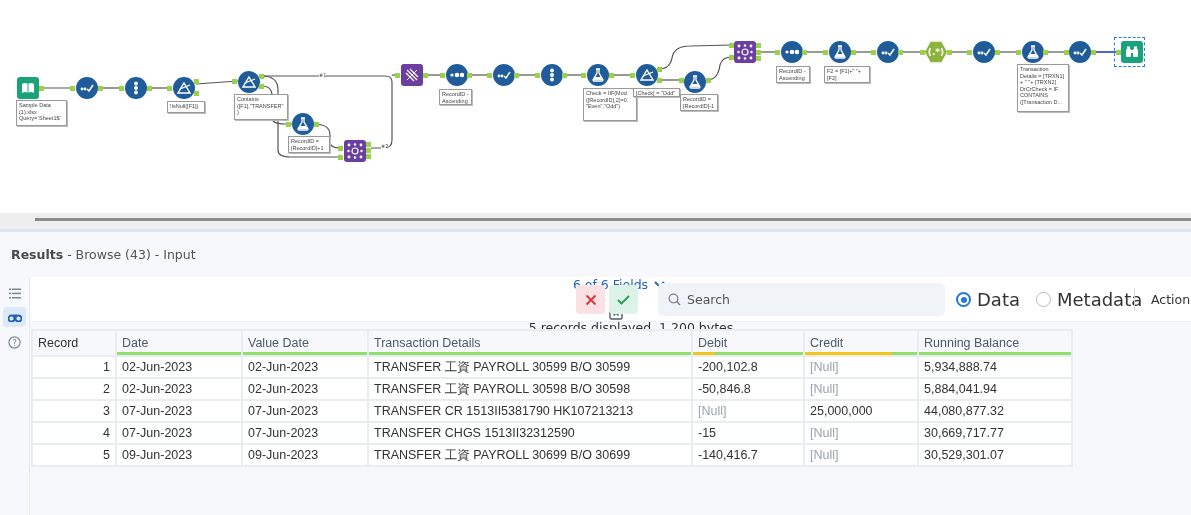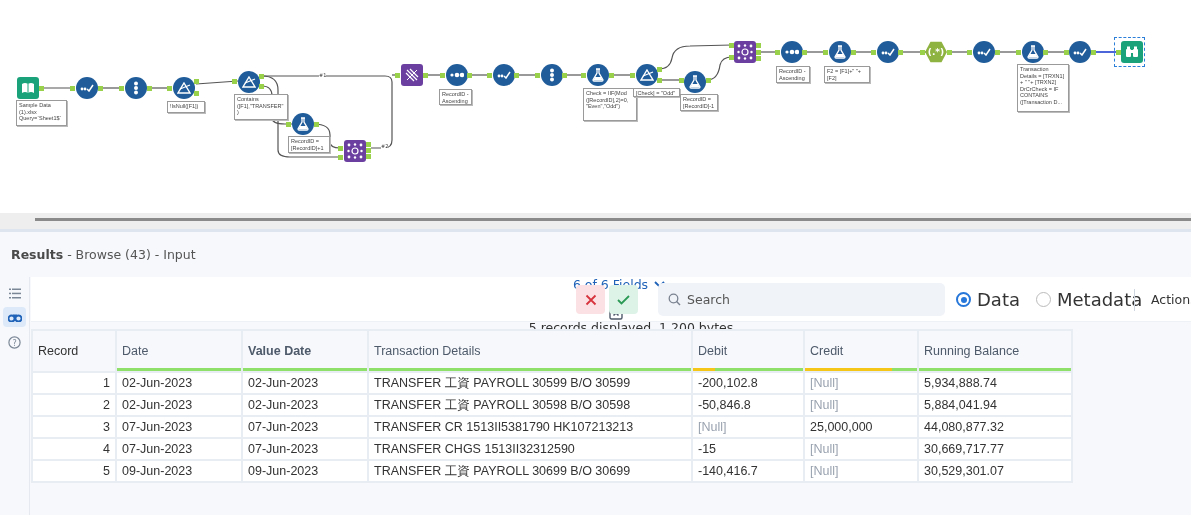--- a/index.html
+++ b/index.html
@@ -40,21 +40,21 @@
   .search-box input { border: none; background: transparent; font-size: 12.5px; margin-left: 6px; color: #333; outline: none; width: 230px; font-family: "DejaVu Sans", sans-serif; }
   .search-box input::placeholder { color: #555; }
   .radio-grp { position: absolute; left: 925px; top: 0; height: 45px; display: flex; align-items: center; gap: 6px; font-size: 18px; color: #333; }
   .radio { width: 15px; height: 15px; border-radius: 50%; border: 1.5px solid #bbb; background: #fff; display: inline-block; position: relative; }
   .radio.on { border: 2px solid #2677d9; }
   .radio.on::after { content: ""; position: absolute; left: 2.5px; top: 2.5px; width: 6px; height: 6px; border-radius: 50%; background: #2677d9; }
   .actions { position: absolute; left: 1120px; top: 0; height: 45px; display: flex; align-items: center; font-size: 12.5px; color: #333; }
   .actions-sep { position: absolute; left: 1103px; top: 12px; width: 1px; height: 22px; background: #cfd6df; }
 
   table.grid { position: absolute; left: 0; top: 52px; border-collapse: separate; border-spacing: 2px; font-family: "Liberation Sans", sans-serif; font-size: 12.5px; color: #333; background: #e8ecf3; }
-  table.grid th { background: #f6f8fc; font-weight: normal; text-align: left; height: 40px; padding: 4px 5px; color: #4e5a6a; position: relative; }
+  table.grid th { background: #f6f8fc; font-weight: normal; text-align: left; height: 24px; padding: 4px 5px; color: #4e5a6a; position: relative; }
   table.grid th .under { position: absolute; left: 0; right: 0; bottom: 0; height: 3px; }
   table.grid td { background: #fff; height: 20px; padding: 0 5px; white-space: nowrap; }
   table.grid td.num { text-align: right; }
   table.grid td.null { color: #9aa3b0; }
   table.grid th:first-child { color: #333; background: #f6f8fc; }
 </style>
 </head>
 <body>
 
 <div id="canvas">
@@ -446,21 +446,21 @@
       <div class="actions">
         <span>Actions</span>
       </div>
     </div>
 
     <table class="grid">
       <thead>
         <tr>
           <th style="width:82px;"><span>Record</span></th>
           <th style="width:124px;"><span>Date</span><div class="under" style="background:#8ee06a;"></div></th>
-          <th style="width:124px;font-weight:bold;"><span>Value Date</span><div class="under" style="background:#8ee06a;"></div></th>
+          <th style="width:124px;"><span>Value Date</span><div class="under" style="background:#8ee06a;"></div></th>
           <th style="width:322px;"><span>Transaction Details</span><div class="under" style="background:#8ee06a;"></div></th>
           <th style="width:110px;"><span>Debit</span><div class="under" style="background:linear-gradient(to right,#f5c518 0,#f5c518 20%,#8ee06a 20%);"></div></th>
           <th style="width:112px;"><span>Credit</span><div class="under" style="background:linear-gradient(to right,#f5c518 0,#f5c518 78%,#8ee06a 78%);"></div></th>
           <th style="width:152px;margin-left:38px;"><span>Running Balance</span><div class="under" style="background:#8ee06a;"></div></th>
         </tr>
       </thead>
       <tbody>
         <tr>
           <td class="num">1</td>
           <td>02-Jun-2023</td>

